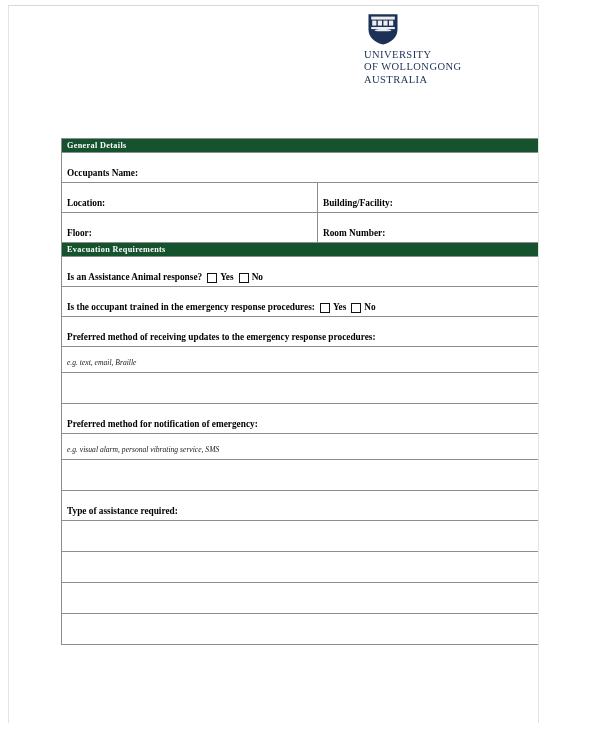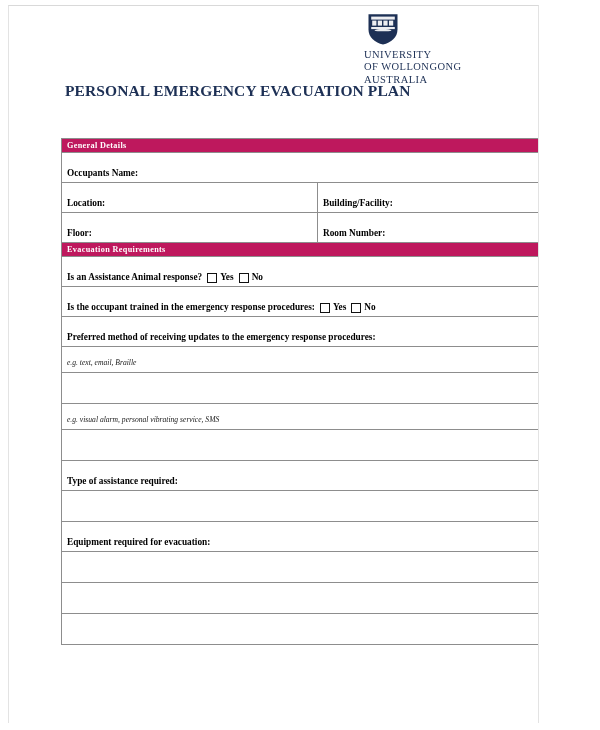--- a/index.html
+++ b/index.html
@@ -83,21 +83,21 @@
     font-weight: bold;
     color: #000;
   }
   .cell-pad {
     padding: 0 0 3px 5px;
     line-height: 11px;
   }
 
   
   tr.section-row td {
-    background: #be185d;
+    background: #14532d;
     border: 1px solid #1f3158;
     height: 13px;
     vertical-align: middle;
   }
   .section-label {
     color: #ffffff;
     font-size: 8.2px;
     font-weight: bold;
     letter-spacing: 0.35px;
     padding: 0 0 0 5px;
@@ -156,21 +156,20 @@
         <path d="M8.4 18.4 C11.0 16.6 23.0 16.6 25.6 18.4 C23.4 19.6 10.6 19.6 8.4 18.4 Z" fill="#ffffff" opacity="0.9"></path>
       </svg>
     </div>
     <div class="uw-name">
       <div>UNIVERSITY</div>
       <div>OF WOLLONGONG</div>
       <div>AUSTRALIA</div>
     </div>
   </div>
 
-  <div id="doc-title">PERSONAL EMERGENCY EVACUATION PLAN</div>
 
   <table id="form-table">
     <colgroup>
       <col style="width:256px">
       <col style="width:232px">
     </colgroup>
     <tbody>
 
       <tr class="section-row">
         <td colspan="2">
@@ -243,20 +242,25 @@
           <div class="hint">e.g. text, email, Braille</div>
         </td>
       </tr>
       <tr>
         <td class="h-tall" colspan="2">
             <div class="cell-pad">&nbsp;</div>
           </td>
       </tr>
 
       <tr>
+        <td class="h-lbl" colspan="2">
+          <div class="cell-pad">Preferred method for notification of emergency:</div>
+        </td>
+      </tr>
+      <tr>
         <td class="h-hint" colspan="2">
           <div class="hint">e.g. visual alarm, personal vibrating service, SMS</div>
         </td>
       </tr>
       <tr>
         <td class="h-tall" colspan="2">
             <div class="cell-pad">&nbsp;</div>
           </td>
       </tr>
 
@@ -265,25 +269,20 @@
           <div class="cell-pad">Type of assistance required:</div>
         </td>
       </tr>
       <tr>
         <td class="h-tall" colspan="2">
             <div class="cell-pad">&nbsp;</div>
           </td>
       </tr>
 
       <tr>
-        <td class="h-lbl" colspan="2">
-          <div class="cell-pad">Equipment required for evacuation:</div>
-        </td>
-      </tr>
-      <tr>
         <td class="h-tall" colspan="2">
             <div class="cell-pad">&nbsp;</div>
           </td>
       </tr>
       <tr>
         <td class="h-tall" colspan="2">
             <div class="cell-pad">&nbsp;</div>
           </td>
       </tr>
       <tr>

